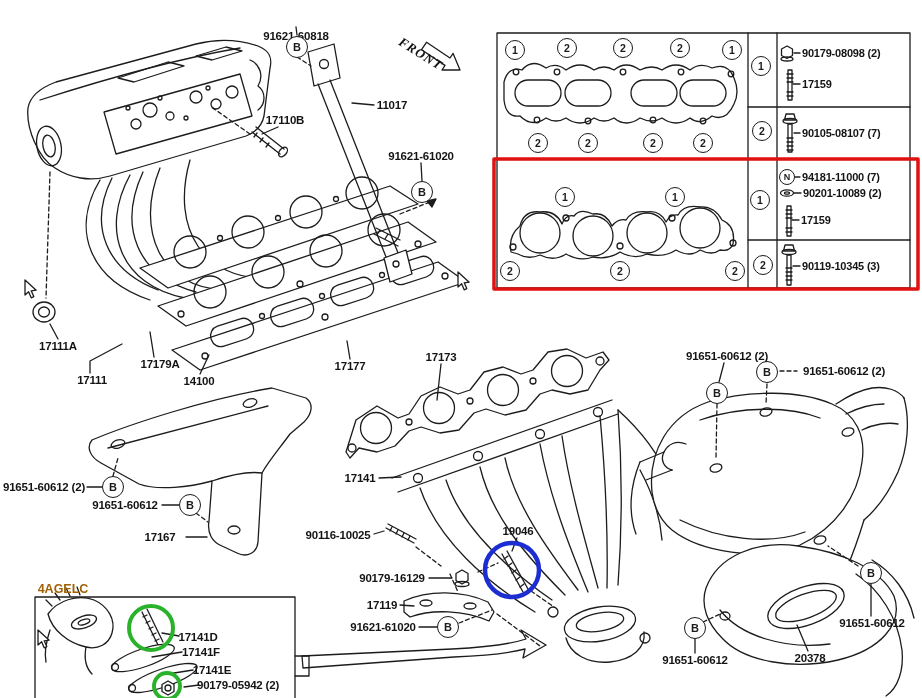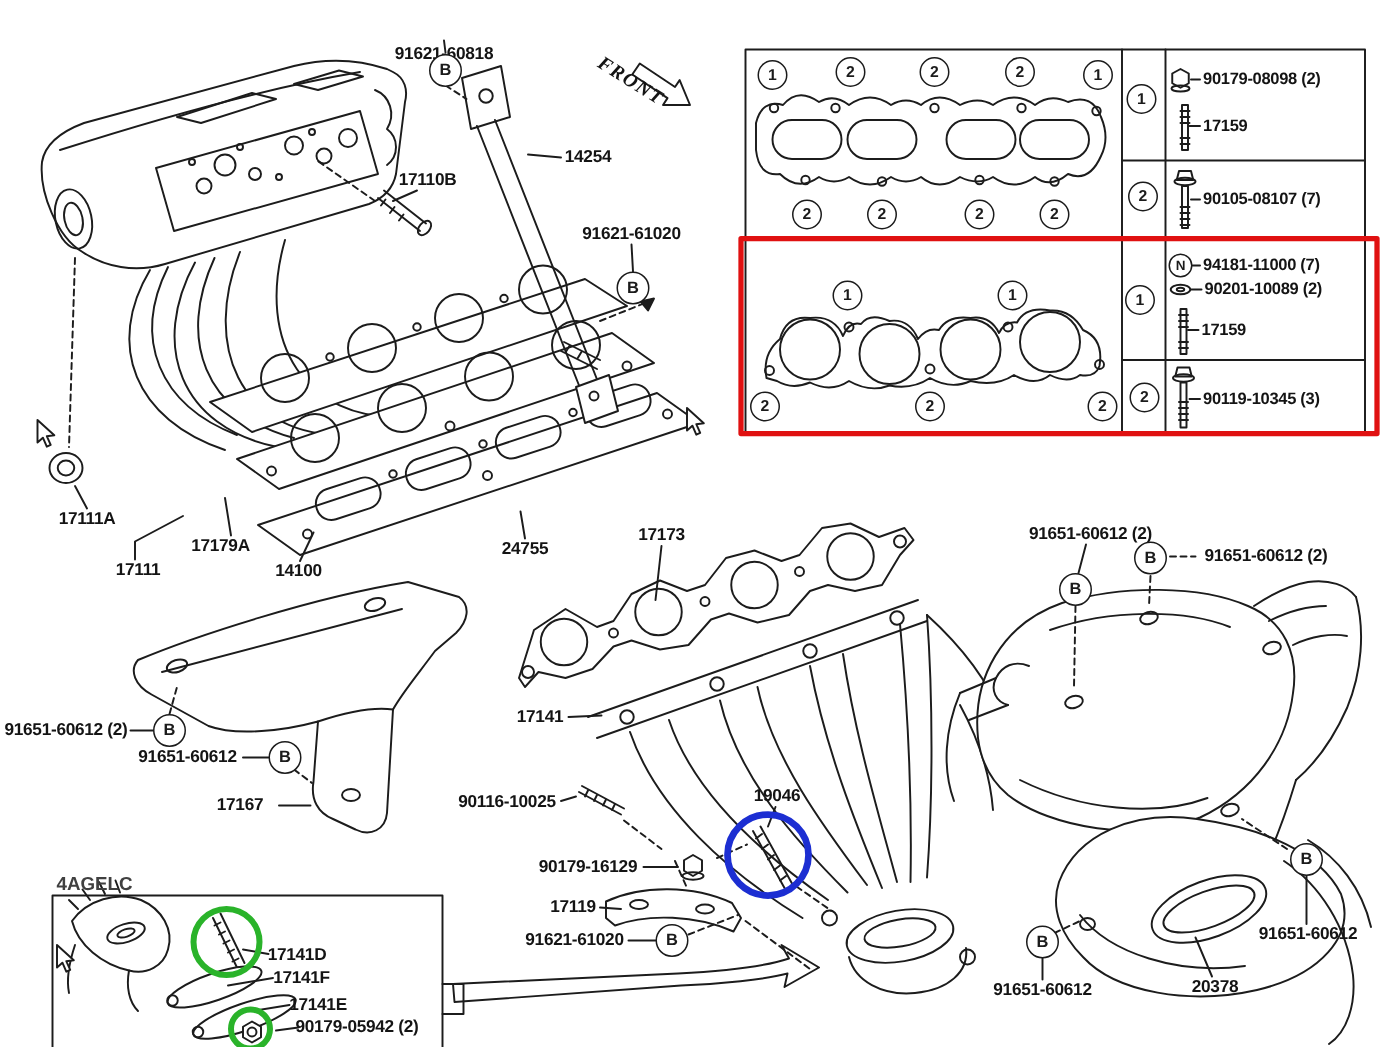--- a/index.html
+++ b/index.html
@@ -17,21 +17,21 @@
   .nmark{position:absolute;width:18px;height:18px;border:1.6px solid #1b1b1b;border-radius:50%;
          background:#fff;display:flex;align-items:center;justify-content:center;
          font:bold 10.5px "Liberation Sans",sans-serif;color:#1b1b1b;
          transform:translate(-50%,-50%);z-index:6;}
   .ncirc{position:absolute;width:14px;height:14px;border:1.5px solid #1b1b1b;border-radius:50%;
          background:#fff;display:flex;align-items:center;justify-content:center;
          font:bold 9px "Liberation Sans",sans-serif;color:#1b1b1b;
          transform:translate(-50%,-50%);z-index:6;}
   .frontlabel{position:absolute;left:404px;top:34px;font:italic bold 13px "Liberation Serif",serif;
          color:#141414;letter-spacing:1px;transform:rotate(32deg);transform-origin:left top;z-index:5;}
-  .boxlabel{position:absolute;font:bold 12.5px "Liberation Sans",sans-serif;color:#404040;
+  .boxlabel{position:absolute;font:bold 12.5px "Liberation Sans",sans-serif;color:#a16207;
          transform:translate(-50%,-50%);z-index:5;}
 </style>
 </head>
 <body>
 
 <div class="stage">
 
 <svg class="art" width="922" height="698" viewBox="0 0 922 698" stroke="#1c1c1c" fill="none" stroke-width="1.3" stroke-linecap="round" stroke-linejoin="round">
 
   <g>
@@ -362,27 +362,27 @@
   <g fill="none">
     <rect x="494" y="159" width="424" height="130" stroke="#e01111" stroke-width="3.5"></rect>
     <circle cx="512" cy="570" r="27" stroke="#1c2ed2" stroke-width="4.5"></circle>
     <circle cx="151" cy="628" r="22" stroke="#2ab32a" stroke-width="4"></circle>
     <circle cx="167" cy="686" r="13" stroke="#2ab32a" stroke-width="4"></circle>
   </g>
 </svg>
 
 <div class="plabel" style="left:296px;top:36px">91621-60818</div>
 <div class="plabel" style="left:285px;top:120px">17110B</div>
-<div class="plabel" style="left:392px;top:105px">14254</div>
+<div class="plabel" style="left:392px;top:105px">11017</div>
 <div class="plabel" style="left:421px;top:156px">91621-61020</div>
 <div class="plabel" style="left:58px;top:346px">17111A</div>
 <div class="plabel" style="left:92px;top:380px">17111</div>
-<div class="plabel" style="left:147px;top:364px">17179A</div>
+<div class="plabel" style="left:160px;top:364px">17179A</div>
 <div class="plabel" style="left:199px;top:381px">14100</div>
-<div class="plabel" style="left:350px;top:366px">24755</div>
+<div class="plabel" style="left:350px;top:366px">17177</div>
 <div class="plabel" style="left:441px;top:357px">17173</div>
 <div class="plabel" style="left:360px;top:478px">17141</div>
 <div class="plabel" style="left:727px;top:356px">91651-60612 (2)</div>
 <div class="plabel" style="left:844px;top:371px">91651-60612 (2)</div>
 <div class="plabel" style="left:44px;top:487px">91651-60612 (2)</div>
 <div class="plabel" style="left:125px;top:505px">91651-60612</div>
 <div class="plabel" style="left:160px;top:537px">17167</div>
 <div class="plabel" style="left:338px;top:535px">90116-10025</div>
 <div class="plabel" style="left:392px;top:578px">90179-16129</div>
 <div class="plabel" style="left:518px;top:531px">19046</div>

